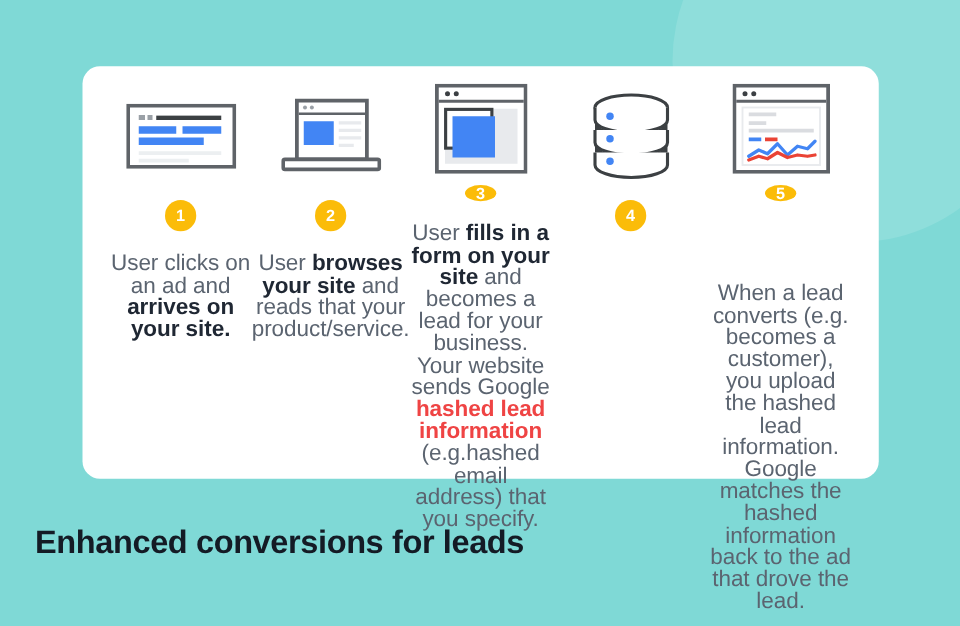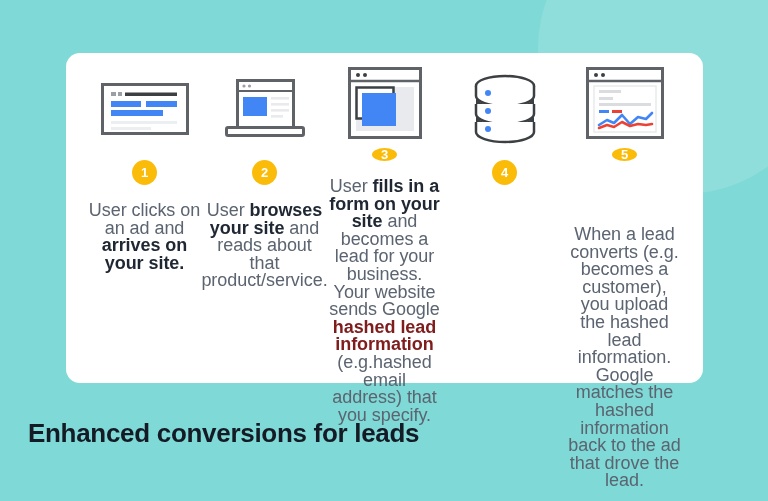--- a/index.html
+++ b/index.html
@@ -136,39 +136,39 @@
           <rect x="18" y="19" width="24" height="19" fill="#4285f4"></rect>
           <rect x="46" y="19" width="18" height="2.6" fill="#e8eaed"></rect>
           <rect x="46" y="25" width="18" height="2.6" fill="#e8eaed"></rect>
           <rect x="46" y="31" width="18" height="2.6" fill="#e8eaed"></rect>
           <rect x="46" y="37" width="12" height="2.6" fill="#e8eaed"></rect>
           <rect x="1.5" y="49.5" width="77" height="8" rx="1.5" fill="#ffffff" stroke="#5f6368" stroke-width="3"></rect>
         </svg>
       </span>
     </div>
     <div class="badge" style="background: rgb(251, 188, 9); color: rgb(255, 255, 255);">2</div>
-    <div class="step-text" style="color: rgb(91, 100, 112);"><span>User </span><b style="color: rgb(31, 39, 51);">browses your site</b><span> and reads about that product/service.</span></div>
+    <div class="step-text" style="color: rgb(91, 100, 112);"><span>User </span><b style="color: rgb(31, 39, 51);">browses your site</b><span> and reads that your product/service.</span></div>
   </div>
 
   <div class="step-col">
     <div class="icon-slot">
       <span>
         <svg width="74" height="72" viewBox="0 0 74 72">
           <rect x="1.5" y="1.5" width="71" height="69" fill="#ffffff" stroke="#5f6368" stroke-width="3"></rect>
           <line x1="3" y1="14" x2="71" y2="14" stroke="#5f6368" stroke-width="2.5"></line>
           <circle cx="10" cy="8" r="2" fill="#3c4043"></circle>
           <circle cx="17" cy="8" r="2" fill="#3c4043"></circle>
           <rect x="8" y="20" width="58" height="44" fill="#e8eaed"></rect>
           <rect x="8.5" y="20.5" width="37" height="31" fill="#ffffff" stroke="#3c4043" stroke-width="2.5"></rect>
           <rect x="14" y="26" width="34" height="33" fill="#4285f4"></rect>
         </svg>
       </span>
     </div>
     <div class="badge" style="background: rgb(251, 188, 9); color: rgb(255, 255, 255);">3</div>
-    <div class="step-text" style="color: rgb(91, 100, 112);"><span>User </span><b style="color: rgb(31, 39, 51);">fills in a form on your site</b><span> and becomes a lead for your business. Your website sends Google </span><b style="color: #7f1d1d;">hashed lead information</b><span> (e.g.hashed email address) that you specify.</span></div>
+    <div class="step-text" style="color: rgb(91, 100, 112);"><span>User </span><b style="color: rgb(31, 39, 51);">fills in a form on your site</b><span> and becomes a lead for your business. Your website sends Google </span><b style="color: #ef4444;">hashed lead information</b><span> (e.g.hashed email address) that you specify.</span></div>
   </div>
 
   <div class="step-col">
     <div class="icon-slot">
       <span>
         <svg width="64" height="70" viewBox="0 0 64 70">
           <ellipse cx="32" cy="12" rx="29" ry="10" fill="#ffffff" stroke="#3c4043" stroke-width="2.5"></ellipse>
           <path d="M3 12 v10 a29 10 0 0 0 58 0 v-10" fill="#ffffff" stroke="#3c4043" stroke-width="2.5"></path>
           <path d="M3 23 v7 a29 10 0 0 0 58 0 v-7 a29 10 0 0 1 -58 0 z" fill="#3c4043"></path>
           <path d="M3 30 v10 a29 10 0 0 0 58 0 v-10" fill="#ffffff" stroke="#3c4043" stroke-width="2.5"></path>

